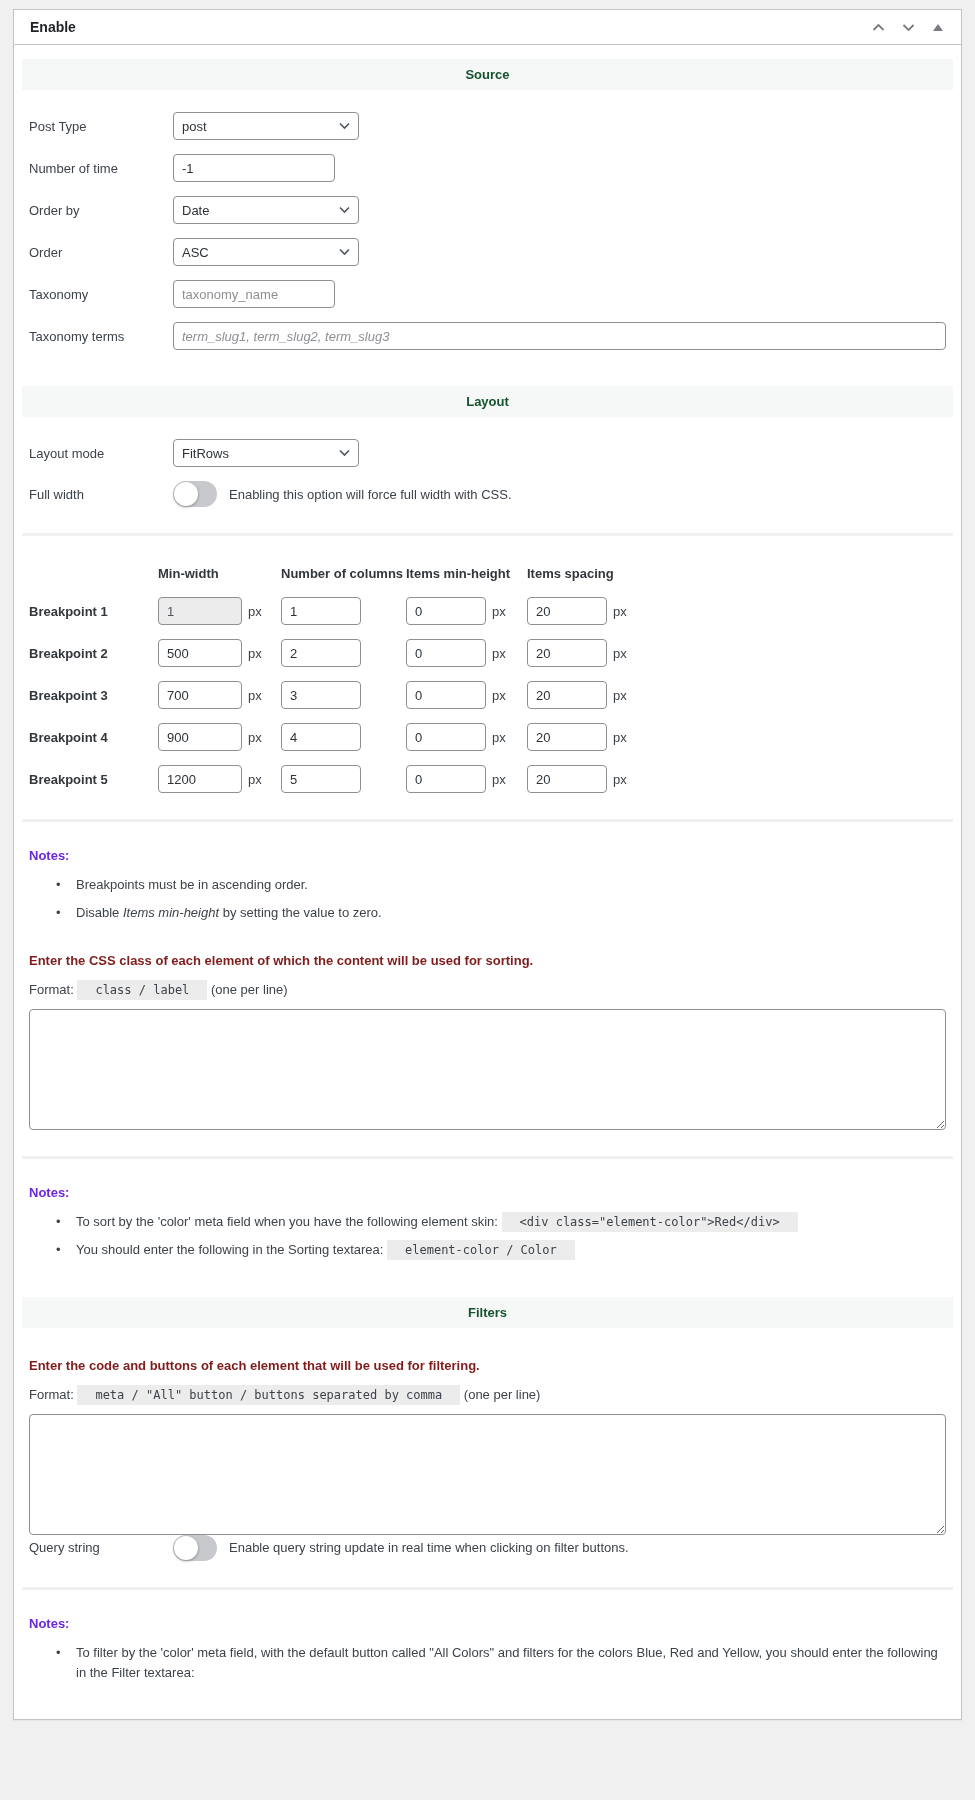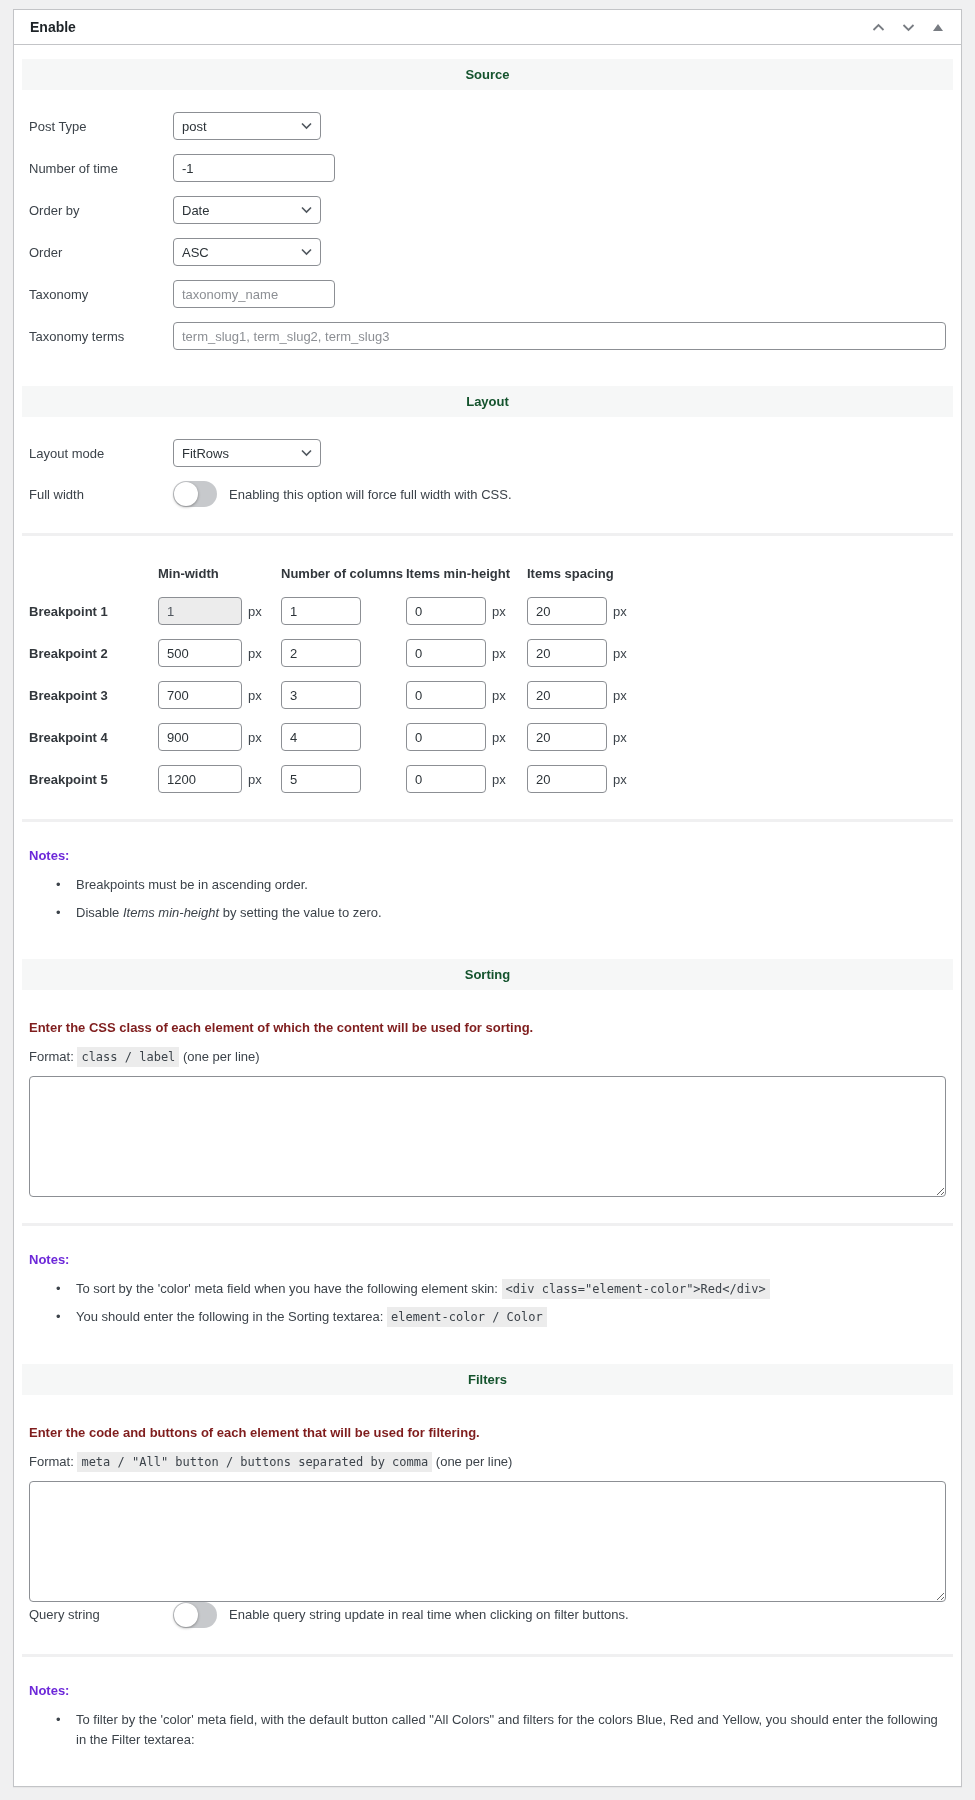--- a/index.html
+++ b/index.html
@@ -41,41 +41,41 @@
     text-align: center;
     font-weight: bold;
     font-size: 13px;
     color: #14532d;
   }
   .inside > .section-bar:first-child { margin-top: 0; }
 
   .field-row { display: flex; align-items: center; margin: 14px 0; }
   .field-label { width: 144px; flex-shrink: 0; color: #3c434a; }
 
-  .select-wrap { position: relative; width: 148px; height: 28px; }
+  .select-wrap { position: relative; width: 186px; height: 28px; }
   select {
     width: 100%; height: 28px;
     border: 1px solid #8c8f94; border-radius: 4px;
     background: #fff; color: #2c3338;
     font-family: "Liberation Sans", sans-serif; font-size: 13px;
     padding: 0 26px 0 8px;
     appearance: none; -webkit-appearance: none; -moz-appearance: none;
     cursor: pointer;
   }
   .select-chev { position: absolute; right: 9px; top: 50%; transform: translateY(-50%); pointer-events: none; display: flex; }
 
   input[type=text] {
     height: 28px;
     border: 1px solid #8c8f94; border-radius: 4px;
     padding: 0 8px; background: #fff;
     font-family: "Liberation Sans", sans-serif; font-size: 13px; color: #2c3338;
   }
   input[type=text]::placeholder { color: #8c8f94; opacity: 1; }
   .input-std { width: 162px; }
-  .input-wide { flex: 1; }
+  .input-wide { flex: 1; font-style: italic; }
   input[disabled] { background: #ececec; color: #50575e; }
 
   .toggle {
     width: 44px; height: 26px; border-radius: 13px;
     background: #c7c9cc; position: relative; cursor: pointer; flex-shrink: 0;
     border: none;
   }
   .toggle .knob {
     position: absolute; left: 1px; top: 1px;
     width: 24px; height: 24px; border-radius: 50%;
@@ -97,21 +97,21 @@
 
   .notes-title { font-weight: bold; color: #6d28d9; margin-top: 24px; }
   .notes-list { list-style: none; margin-top: 12px; }
   .notes-list li { position: relative; padding-left: 47px; margin: 8px 0; line-height: 1.55; color: #3c434a; }
   .notes-list li::before { content: "\2022"; position: absolute; left: 27px; color: #3c434a; }
 
   .section-intro { font-weight: bold; color: #7f1d1d; margin: 30px 0 0; }
   .format-line { margin: 14px 0 12px; color: #3c434a; }
   code {
     background: #ececec; color: #3c434a;
-    padding: 3px 4px;
+    padding: 3px 18px;
     font-family: "DejaVu Sans Mono", monospace;
     font-size: 12px;
   }
   textarea {
     display: block; width: 100%; height: 121px;
     border: 1px solid #8c8f94; border-radius: 4px;
     padding: 8px;
     font-family: "DejaVu Sans Mono", monospace; font-size: 12px; color: #2c3338;
     resize: both;
   }
@@ -336,21 +336,20 @@
     </div>
 
     <hr class="divider">
 
     <p class="notes-title">Notes:</p>
     <ul class="notes-list">
       <li>Breakpoints must be in ascending order.</li>
       <li>Disable <em>Items min-height</em> by setting the value to zero.</li>
     </ul>
 
-    <div class="section-bar">Sorting</div>
 
     <p class="section-intro">Enter the CSS class of each element of which the content will be used for sorting.</p>
     <p class="format-line">
       <span>Format:</span>
       <code>class / label</code>
       <span>(one per line)</span>
     </p>
     <textarea style=""></textarea>
 
     <hr class="divider">

